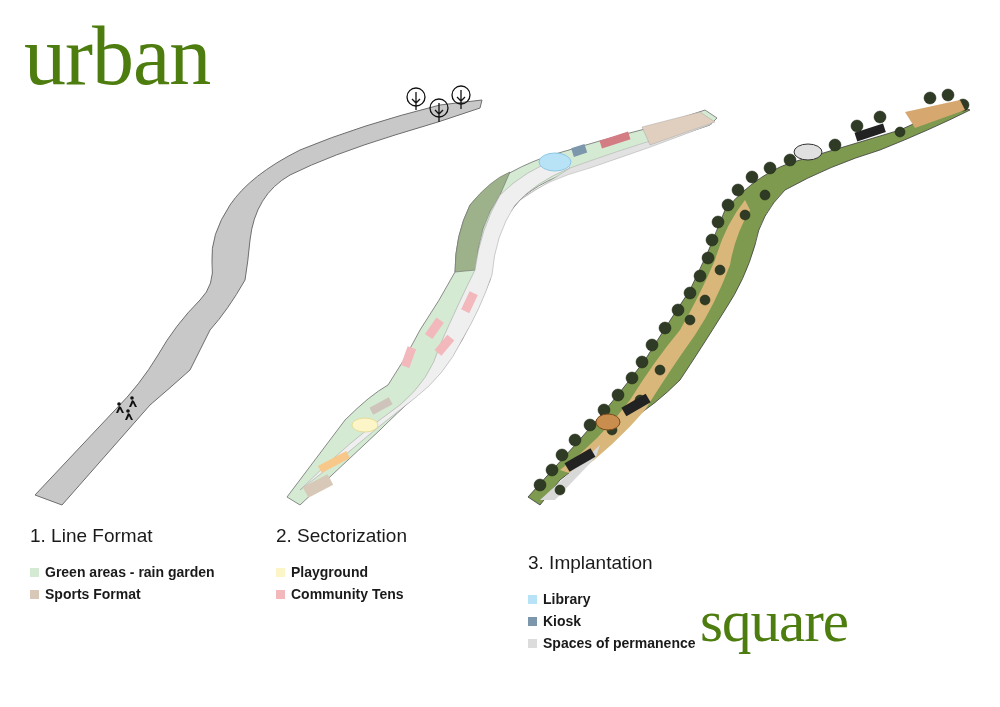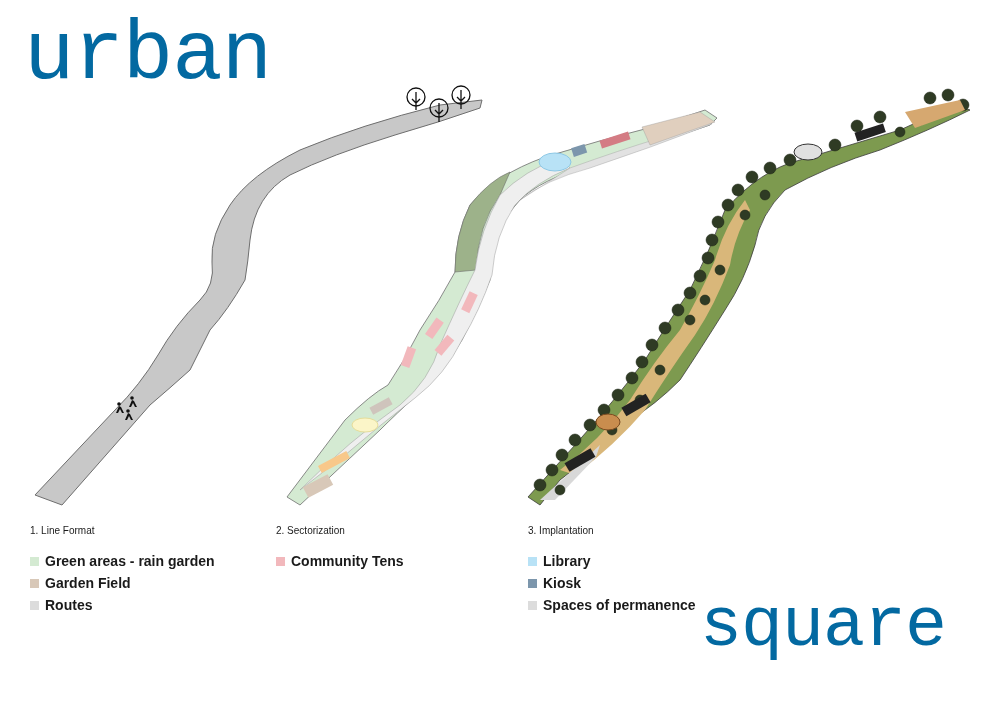--- a/index.html
+++ b/index.html
@@ -1,24 +1,24 @@
 <!DOCTYPE html>
 <html><head>
 <meta charset="utf-8">
 <style>
   html, body { margin: 0; padding: 0; background: #ffffff; }
   body { width: 1000px; height: 707px; position: relative; overflow: hidden;
          font-family: "Liberation Sans", sans-serif; color: #1a1a1a; }
-  .big-word { position: absolute; color: #0369a1; font-family: Liberation Mono, monospace;
+  .big-word { position: absolute; color: #4d7c0f; font-family: Liberation Serif, serif;
               font-weight: normal; line-height: 1; letter-spacing: -1px; }
   #word-urban { left: 24px; top: 14px; font-size: 84px; }
-  #word-square { left: 700px; top: 592px; font-size: 70px; }
+  #word-square { left: 700px; top: 592px; font-size: 59px; }
   svg.diagram { position: absolute; left: 0; top: 0; }
   .legend { position: absolute; font-size: 14px; }
-  .legend-title { font-size: 10px; margin-bottom: 14px; }
+  .legend-title { font-size: 19px; margin-bottom: 14px; }
   .legend-item { display: flex; align-items: center; height: 22px; font-weight: bold; }
   .swatch { width: 9px; height: 9px; margin-right: 6px; flex: 0 0 auto; }
 </style>
 </head>
 <body>
 
 <div id="word-urban" class="big-word">urban</div>
 <div id="word-square" class="big-word">square</div>
 
 <svg class="diagram" width="1000" height="707" viewBox="0 0 1000 707">
@@ -126,37 +126,37 @@
 </svg>
 
 <div class="legend" style="left:30px; top:525px;">
   <div class="legend-title">1.  Line Format</div>
   <div class="legend-item">
       <span class="swatch" style="background:#d4ead2"></span>
       <span>Green areas - rain garden</span>
     </div>
   <div class="legend-item">
       <span class="swatch" style="background:#d8c8b8"></span>
-      <span>Garden Field</span>
-    </div>
-  <div class="legend-item">
-      <span class="swatch" style="background:#dcdcdc"></span>
-      <span>Routes</span>
+      <span>Sports Format</span>
     </div>
 </div>
 
 <div class="legend" style="left:276px; top:525px;">
   <div class="legend-title">2. Sectorization</div>
   <div class="legend-item">
+      <span class="swatch" style="background:#fbf5c8"></span>
+      <span>Playground</span>
+    </div>
+  <div class="legend-item">
       <span class="swatch" style="background:#f2b8bc"></span>
       <span>Community Tens</span>
     </div>
 </div>
 
-<div class="legend" style="left:528px; top:525px;">
+<div class="legend" style="left:528px; top:552px;">
   <div class="legend-title">3. Implantation</div>
   <div class="legend-item">
       <span class="swatch" style="background:#b8e2f6"></span>
       <span>Library</span>
     </div>
   <div class="legend-item">
       <span class="swatch" style="background:#7c96ac"></span>
       <span>Kiosk</span>
     </div>
   <div class="legend-item">

